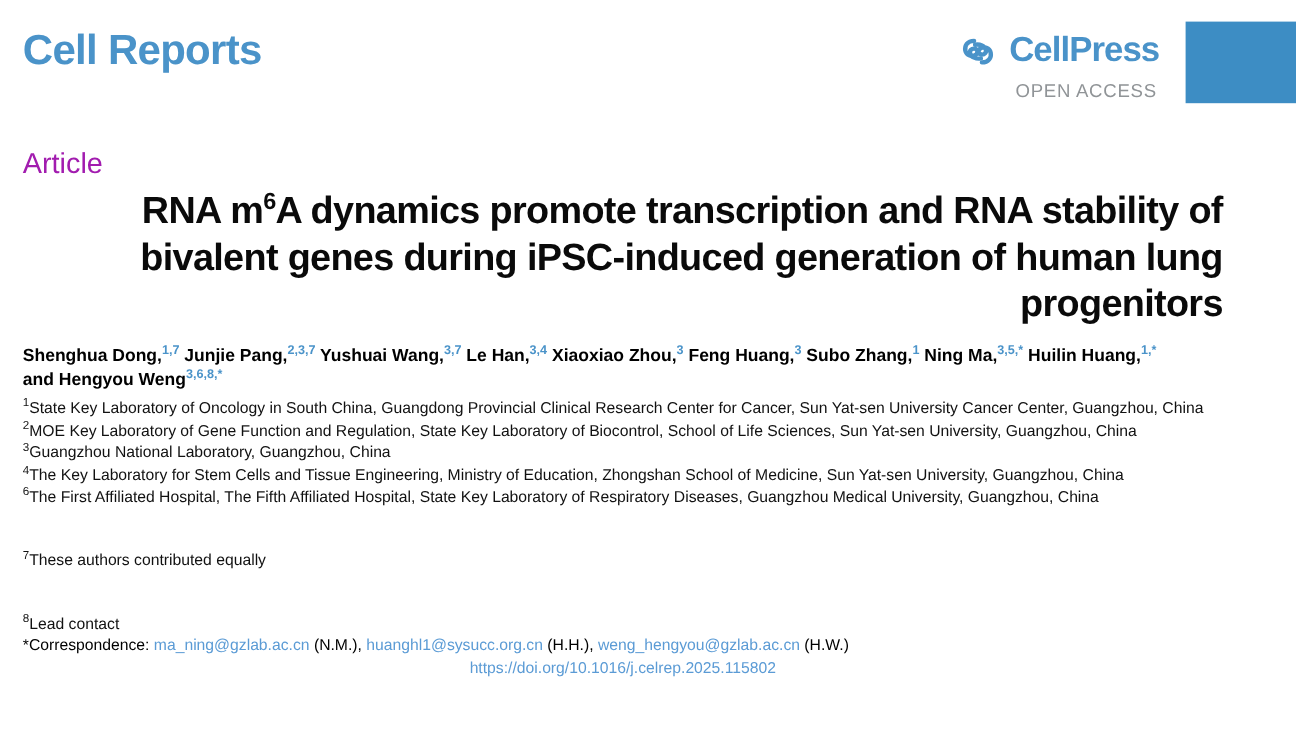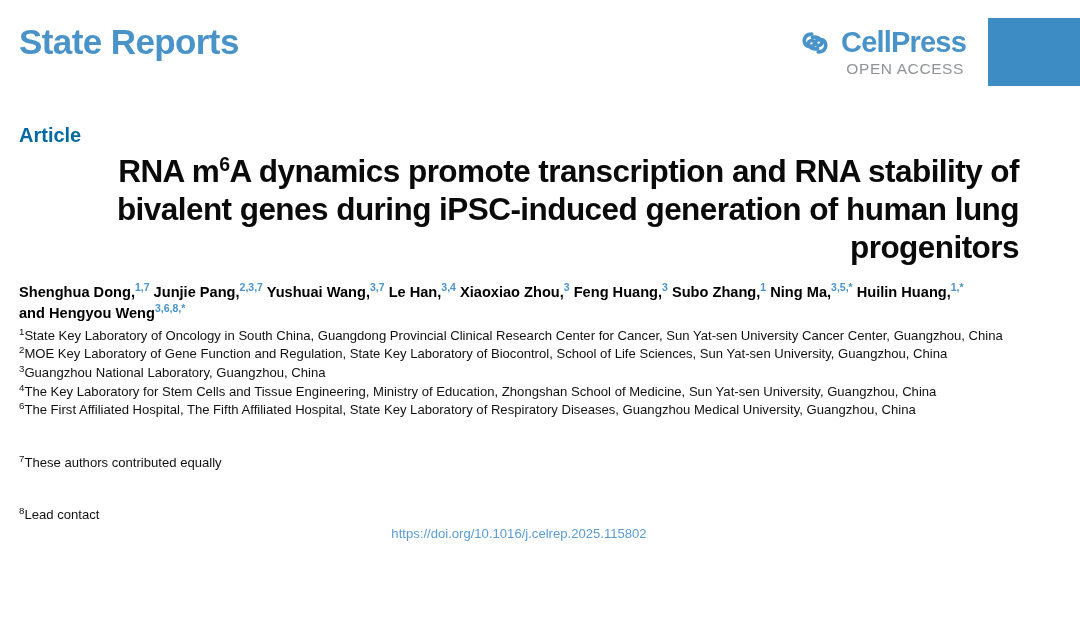--- a/index.html
+++ b/index.html
@@ -51,21 +51,21 @@
     display: block;
   }
   #cellpress-word {
     font-size: 29px;
     font-weight: bold;
     color: #4a93c9;
     letter-spacing: -0.8px;
     line-height: 1;
   }
   #open-access {
-    margin-top: 4px;
+    margin-top: 12px;
     font-size: 15.5px;
     color: #909497;
     letter-spacing: 0.6px;
     line-height: 1;
     text-align: right;
     padding-right: 2px;
   }
   #corner-block {
     position: absolute;
     right: 0;
@@ -76,23 +76,23 @@
   }
 
   
   #article {
     position: absolute;
     left: 19px;
     top: 124px;
     width: 1000px;
   }
   #kicker {
-    font-size: 20px;
-    font-weight: bold;
-    color: #0369a1;
+    font-size: 24px;
+    font-weight: normal;
+    color: #a21caf;
     line-height: 1.1;
     margin-bottom: 6px;
   }
   #article-title {
     font-size: 31.5px;
     font-weight: bold;
     line-height: 1.21;
     letter-spacing: -0.55px;
     color: #0a0a0a;
     margin: 0 0 16px 0;
@@ -159,21 +159,21 @@
     color: #5b9bd5;
     text-decoration: none;
     text-align: center;
   }
 </style>
 </head>
 <body>
 
 <div id="masthead">
 
-  <div id="journal-title">State Reports</div>
+  <div id="journal-title">Cell Reports</div>
 
   <div id="brand-block">
     <div id="cellpress-row">
       <svg id="cellpress-mark" viewBox="0 0 64 64" aria-hidden="true">
         <path d="M24 10 C10 10 4 20 6 30 C8 40 20 44 28 38 C33 34 31 27 25 26 C19 25 14 30 16 36 C18 43 28 48 38 46" fill="none" stroke="#4a93c9" stroke-width="9" stroke-linecap="round"></path>
         <path d="M40 54 C54 54 60 44 58 34 C56 24 44 20 36 26 C31 30 33 37 39 38 C45 39 50 34 48 28 C46 21 36 16 26 18" fill="none" stroke="#4a93c9" stroke-width="9" stroke-linecap="round"></path>
       </svg>
       <div id="cellpress-word">CellPress</div>
     </div>
     <div id="open-access">OPEN ACCESS</div>
@@ -197,15 +197,16 @@
   <div id="affiliations">
       <div class="affil"><sup>1</sup><span>State Key Laboratory of Oncology in South China, Guangdong Provincial Clinical Research Center for Cancer, Sun Yat-sen University Cancer Center, Guangzhou, China</span></div>
       <div class="affil"><sup>2</sup><span>MOE Key Laboratory of Gene Function and Regulation, State Key Laboratory of Biocontrol, School of Life Sciences, Sun Yat-sen University, Guangzhou, China</span></div>
       <div class="affil"><sup>3</sup><span>Guangzhou National Laboratory, Guangzhou, China</span></div>
       <div class="affil"><sup>4</sup><span>The Key Laboratory for Stem Cells and Tissue Engineering, Ministry of Education, Zhongshan School of Medicine, Sun Yat-sen University, Guangzhou, China</span></div>
       <div class="affil"><sup>6</sup><span>The First Affiliated Hospital, The Fifth Affiliated Hospital, State Key Laboratory of Respiratory Diseases, Guangzhou Medical University, Guangzhou, China</span></div>
       <div class="note"><sup>7</sup><span>These authors contributed equally</span></div>
       <div class="note"><sup>8</sup><span>Lead contact</span></div>
     </div>
 
+  <div id="correspondence"><span>*Correspondence: </span><a class="email" href="#" style="text-decoration: none;">ma_ning@gzlab.ac.cn</a><span> (N.M.), </span><a class="email" href="#" style="text-decoration: none;">huanghl1@sysucc.org.cn</a><span> (H.H.), </span><a class="email" href="#" style="text-decoration: none;">weng_hengyou@gzlab.ac.cn</a><span> (H.W.)</span></div>
 
   <a id="doi-link" href="#">https://doi.org/10.1016/j.celrep.2025.115802</a>
 </div>
 
 </body></html>

